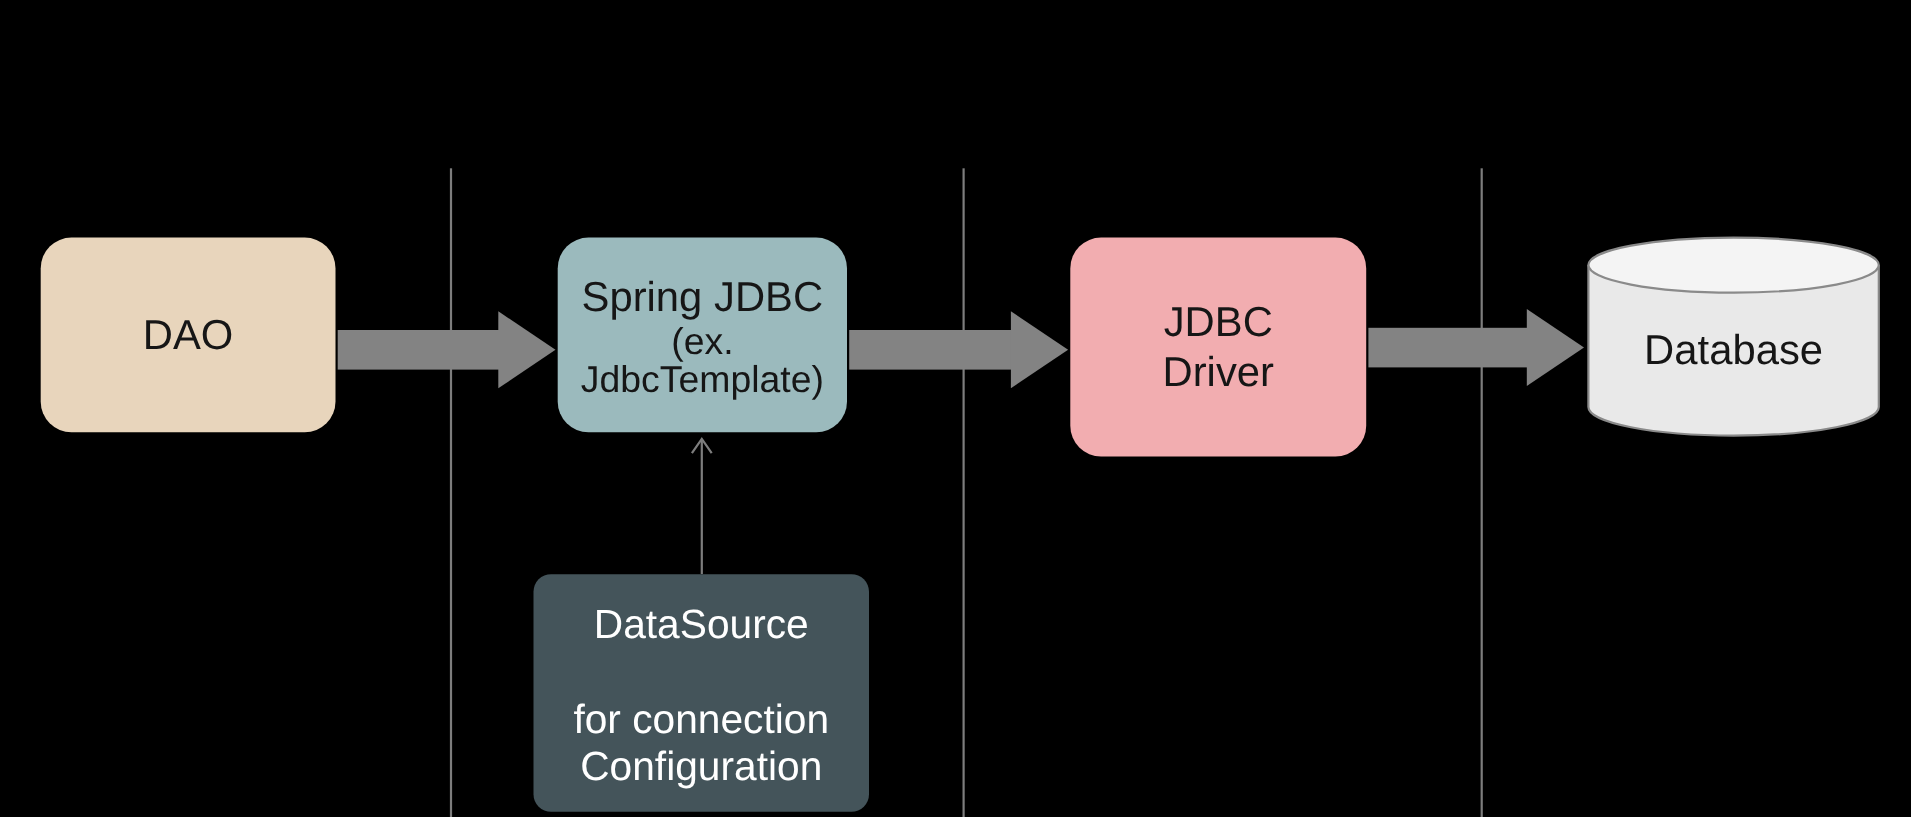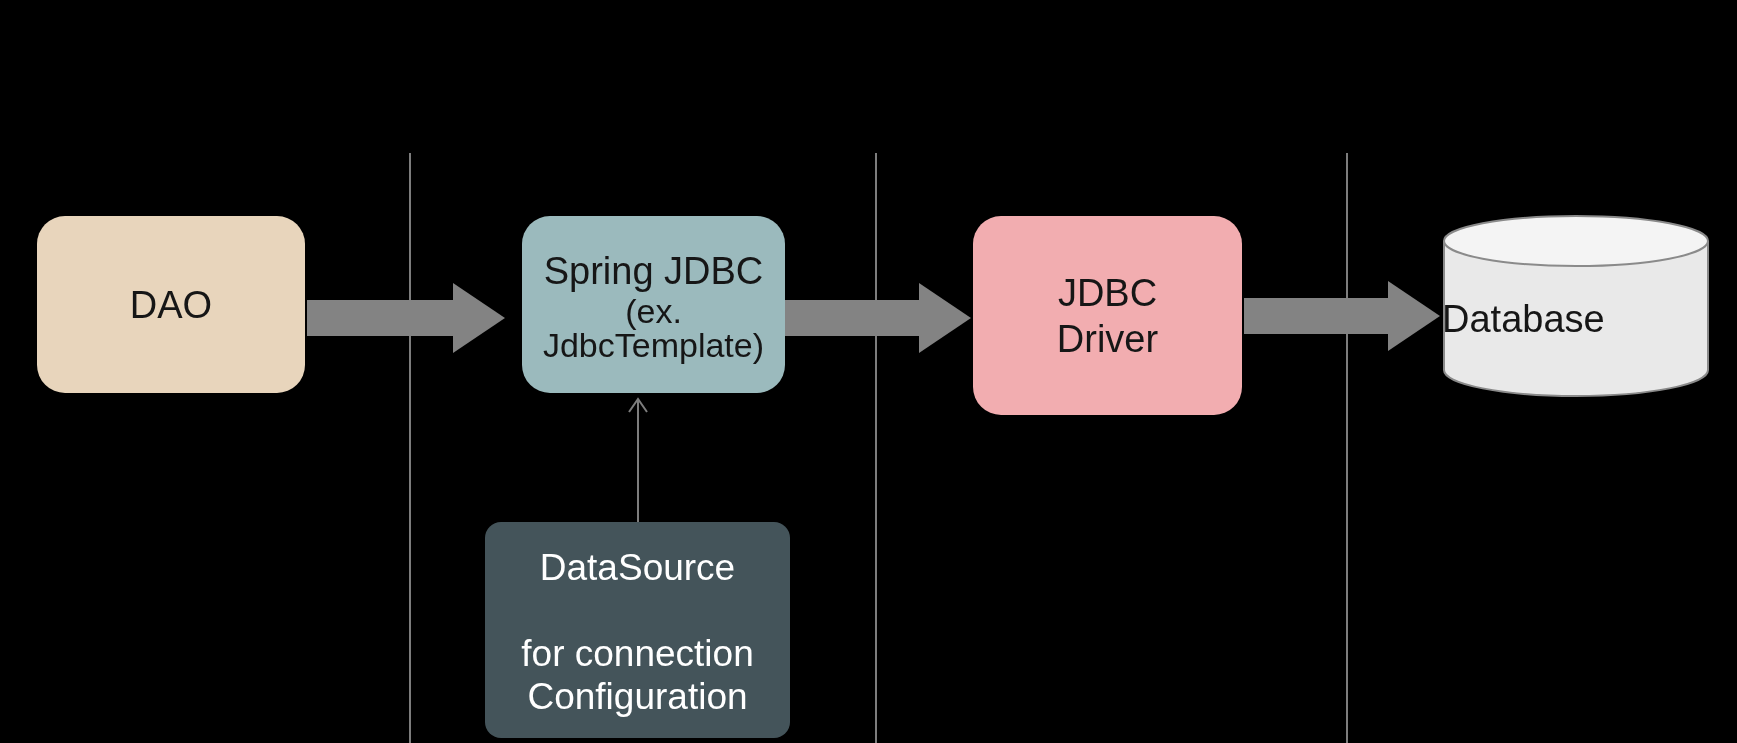--- a/index.html
+++ b/index.html
@@ -40,21 +40,21 @@
     text-align: center;
   }
   .rounded {
     border-radius: 28px;
   }
   .node-dao {
     left: 37px; top: 216px; width: 268px; height: 177px;
     background: var(--dao_fill);
   }
   .node-spring {
-    left: 522px; top: 216px; width: 263px; height: 177px;
+    left: 507px; top: 216px; width: 263px; height: 177px;
     background: var(--spring_jdbc_fill);
   }
   .node-driver {
     left: 973px; top: 216px; width: 269px; height: 199px;
     background: var(--jdbc_driver_fill);
   }
   .node-datasource {
     left: 485px; top: 522px; width: 305px; height: 216px;
     background: var(--datasource_fill);
     border-radius: 16px;
@@ -76,21 +76,21 @@
   
   .node-database {
     left: 1442px; top: 214px; width: 268px; height: 184px;
     background: transparent;
   }
   .cyl-svg { position: absolute; left: 0; top: 0; }
   .cyl-body { fill: var(--database_fill); stroke: var(--database_stroke); stroke-width: 2; }
   .cyl-top  { fill: var(--database_top_fill); stroke: var(--database_stroke); stroke-width: 2; }
   .cyl-label-wrap {
     position: absolute; left: 0; top: 40px; width: 100%; height: 130px;
-    display: flex; align-items: center; z-index: 4;
+    display: flex; align-items: center; justify-content: center; z-index: 4;
   }
 
   
   .arrow-h { position: absolute; height: 70px; z-index: 2; }
   .arrow-h .shaft {
     position: absolute; left: 0; top: 17px; height: 36px;
     background: var(--arrow);
   }
   .arrow-h .head {
     position: absolute; right: 0; top: 0;

